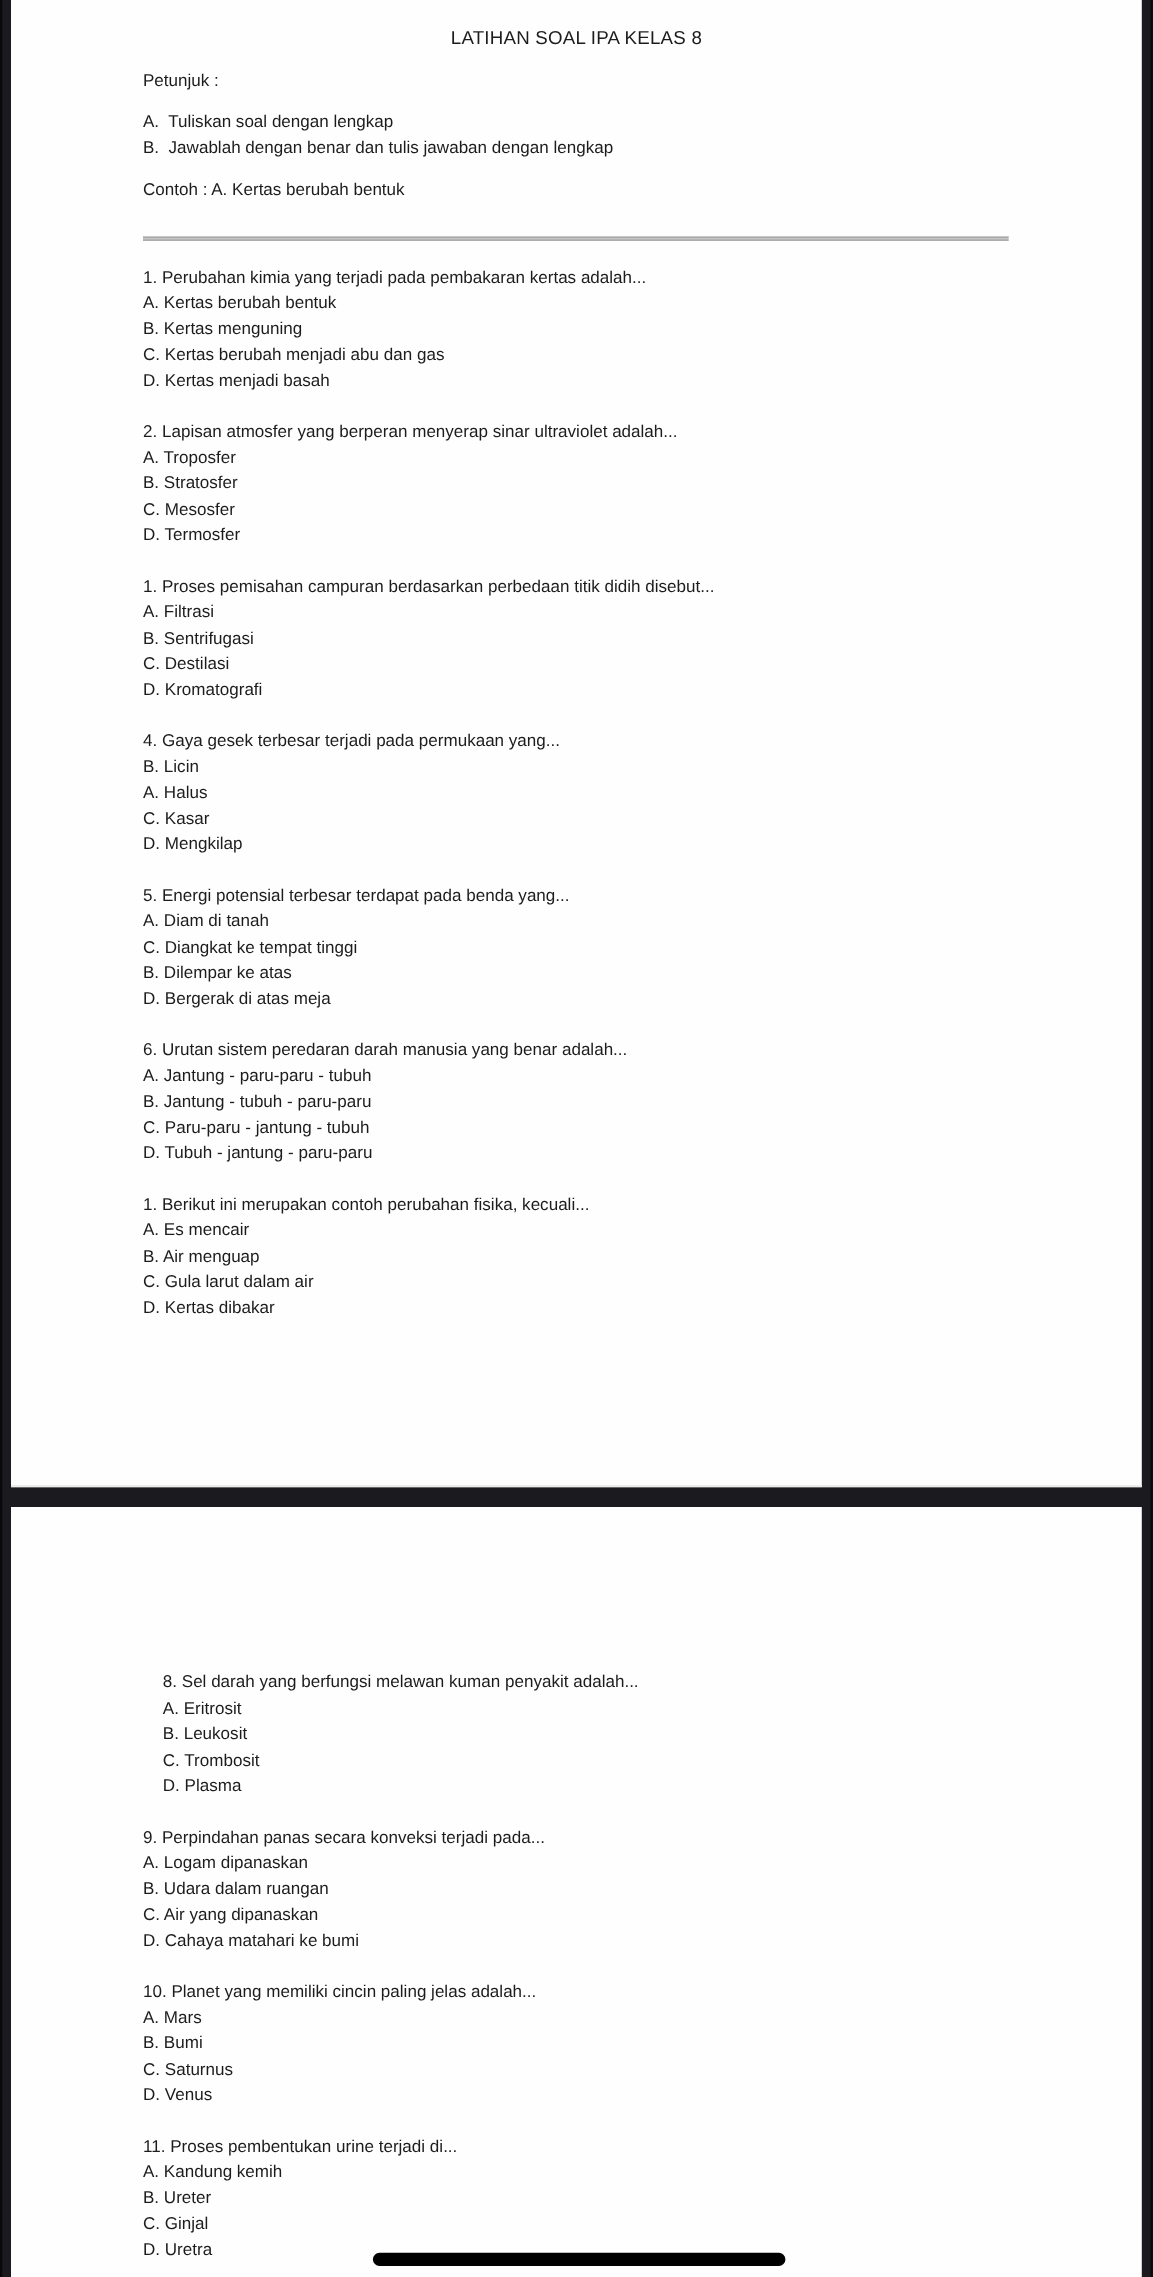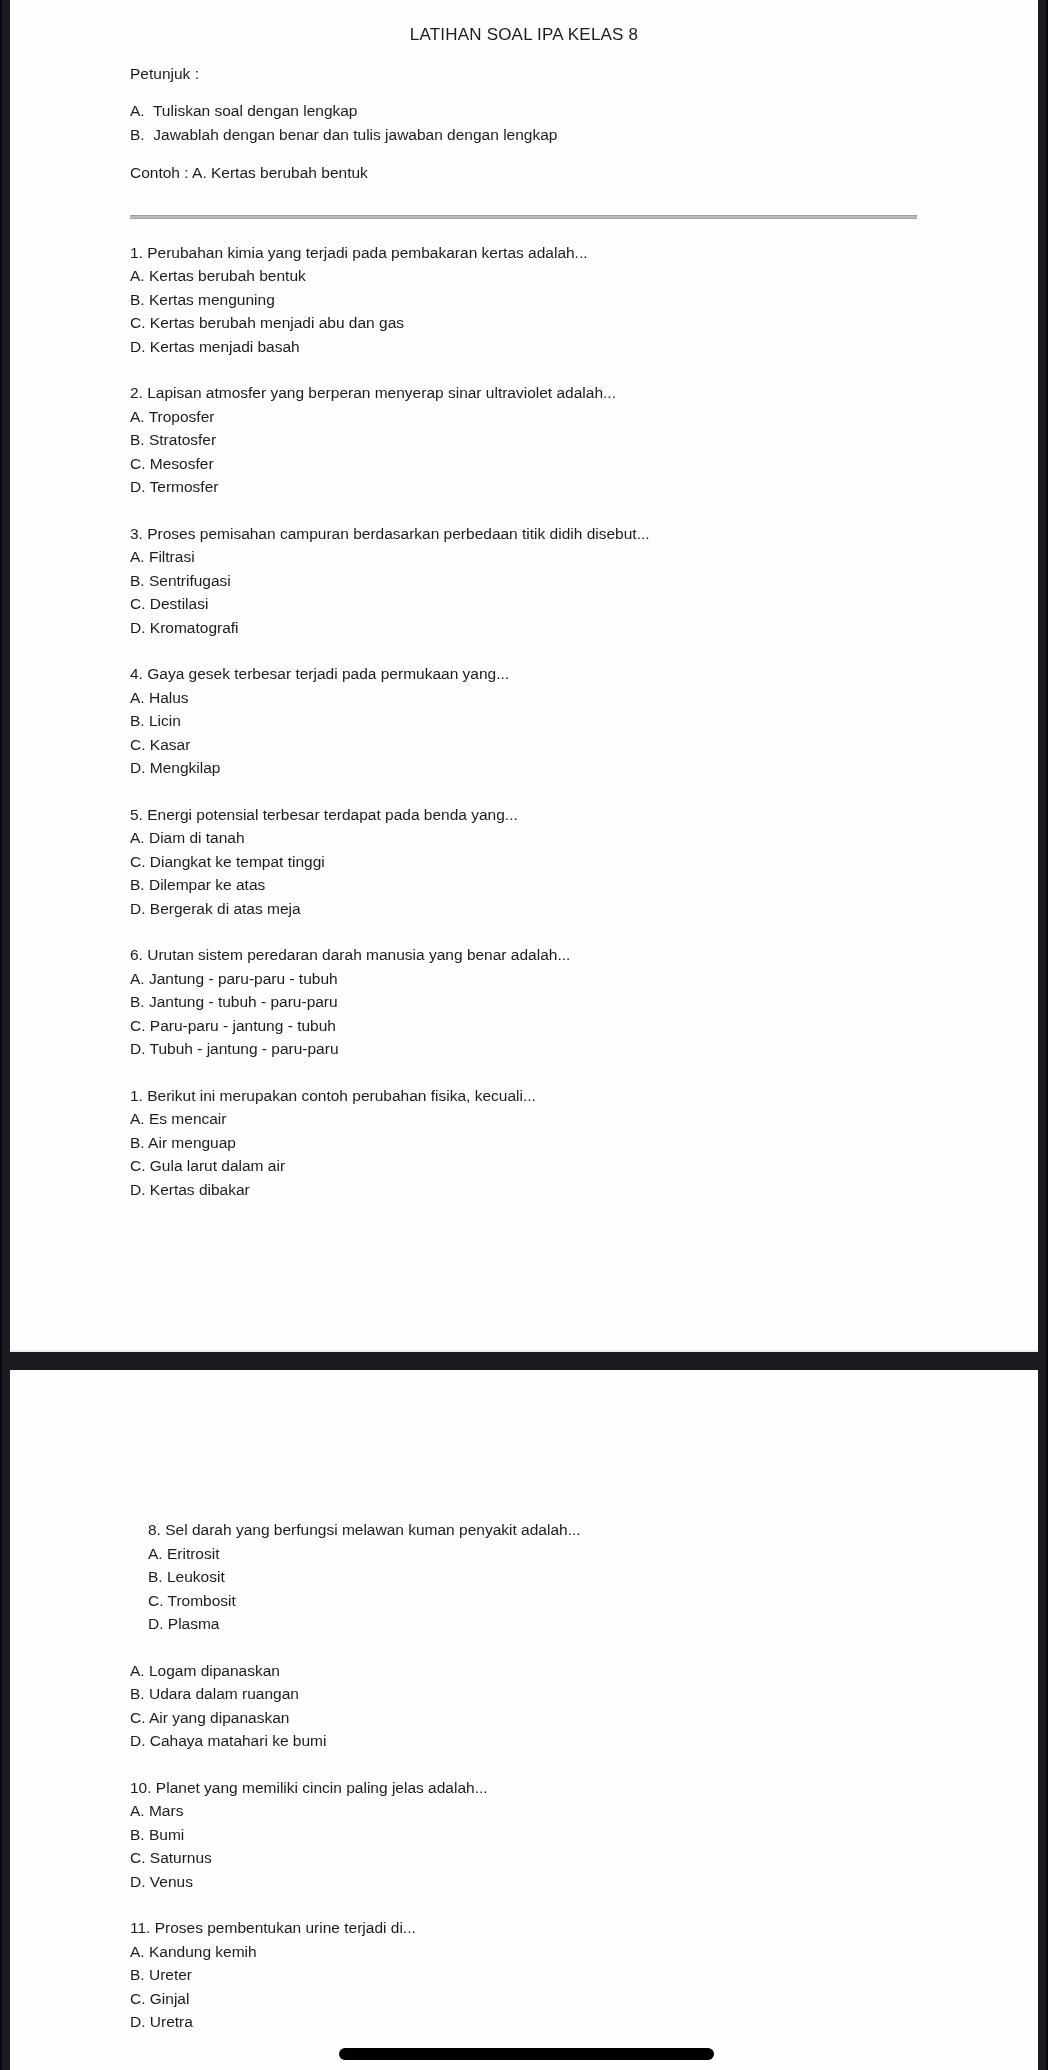--- a/index.html
+++ b/index.html
@@ -85,31 +85,31 @@
 
   <div class="question-block">
     <div class="q-text">2. Lapisan atmosfer yang berperan menyerap sinar ultraviolet adalah...</div>
   <div class="q-option">A. Troposfer</div>
             <div class="q-option">B. Stratosfer</div>
             <div class="q-option">C. Mesosfer</div>
             <div class="q-option">D. Termosfer</div>
           </div>
 
   <div class="question-block">
-    <div class="q-text">3. Proses pemisahan campuran berdasarkan perbedaan titik didih disebut...</div>
+    <div class="q-text">1. Proses pemisahan campuran berdasarkan perbedaan titik didih disebut...</div>
   <div class="q-option">A. Filtrasi</div>
             <div class="q-option">B. Sentrifugasi</div>
             <div class="q-option">C. Destilasi</div>
             <div class="q-option">D. Kromatografi</div>
           </div>
 
   <div class="question-block">
     <div class="q-text">4. Gaya gesek terbesar terjadi pada permukaan yang...</div>
-  <div class="q-option">A. Halus</div>
-            <div class="q-option">B. Licin</div>
+  <div class="q-option">B. Licin</div>
+            <div class="q-option">A. Halus</div>
             <div class="q-option">C. Kasar</div>
             <div class="q-option">D. Mengkilap</div>
           </div>
 
   <div class="question-block">
     <div class="q-text">5. Energi potensial terbesar terdapat pada benda yang...</div>
   <div class="q-option">A. Diam di tanah</div>
             <div class="q-option">C. Diangkat ke tempat tinggi</div>
             <div class="q-option">B. Dilempar ke atas</div>
             <div class="q-option">D. Bergerak di atas meja</div>
@@ -139,20 +139,21 @@
       <div class="questions" id="page2-questions">
   <div class="question-block">
     <div class="q-text">8. Sel darah yang berfungsi melawan kuman penyakit adalah...</div>
   <div class="q-option">A. Eritrosit</div>
             <div class="q-option">B. Leukosit</div>
             <div class="q-option">C. Trombosit</div>
             <div class="q-option">D. Plasma</div>
           </div>
 
   <div class="question-block">
+    <div class="q-text">9. Perpindahan panas secara konveksi terjadi pada...</div>
   <div class="q-option">A. Logam dipanaskan</div>
             <div class="q-option">B. Udara dalam ruangan</div>
             <div class="q-option">C. Air yang dipanaskan</div>
             <div class="q-option">D. Cahaya matahari ke bumi</div>
           </div>
 
   <div class="question-block">
     <div class="q-text">10. Planet yang memiliki cincin paling jelas adalah...</div>
   <div class="q-option">A. Mars</div>
             <div class="q-option">B. Bumi</div>

